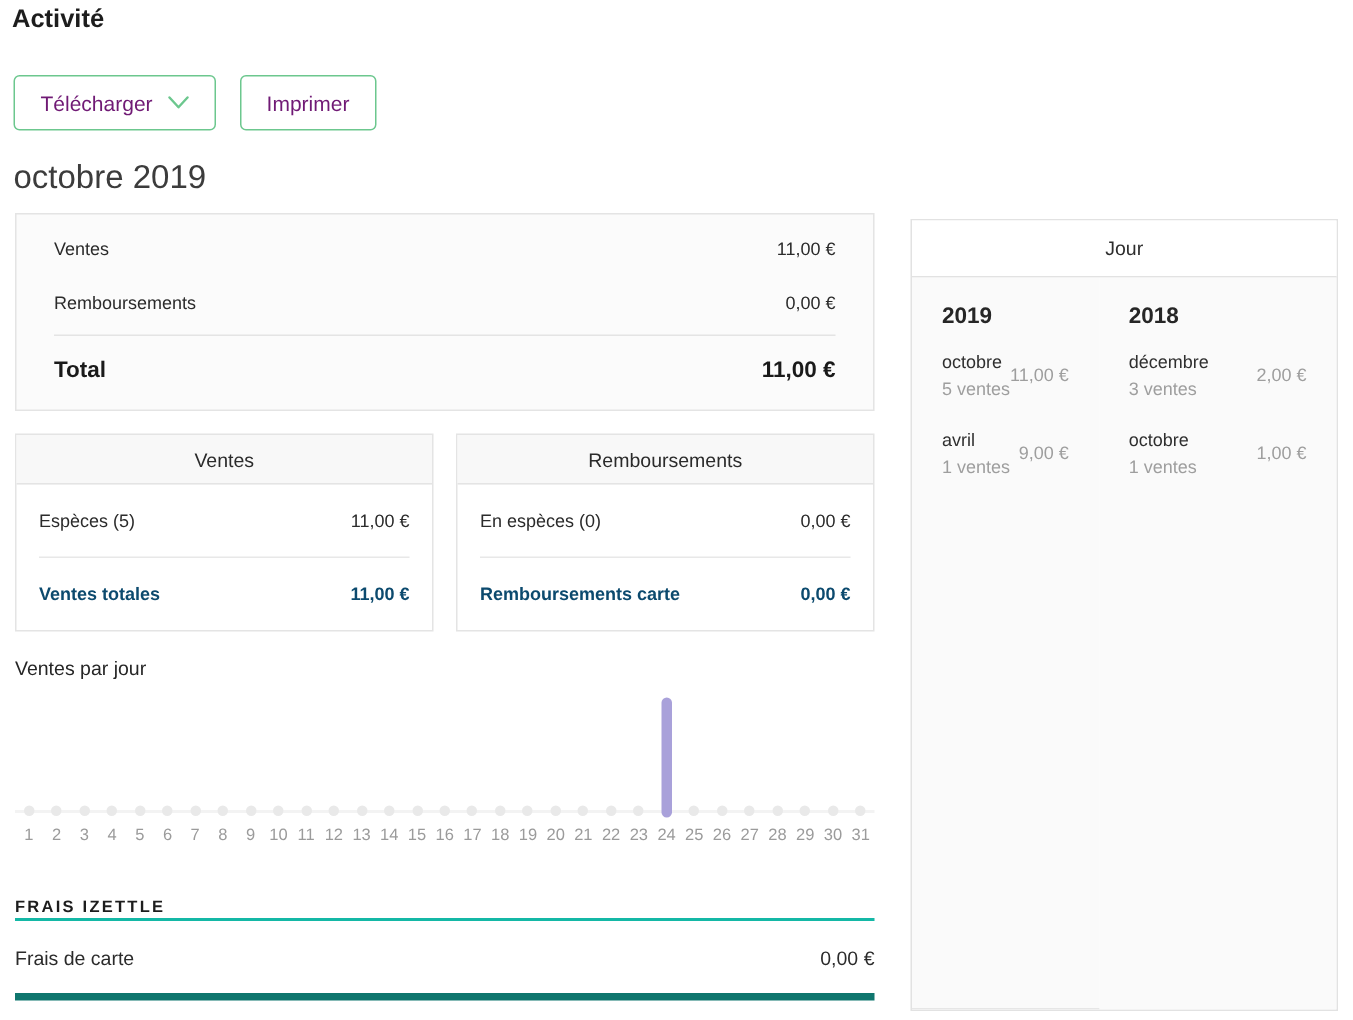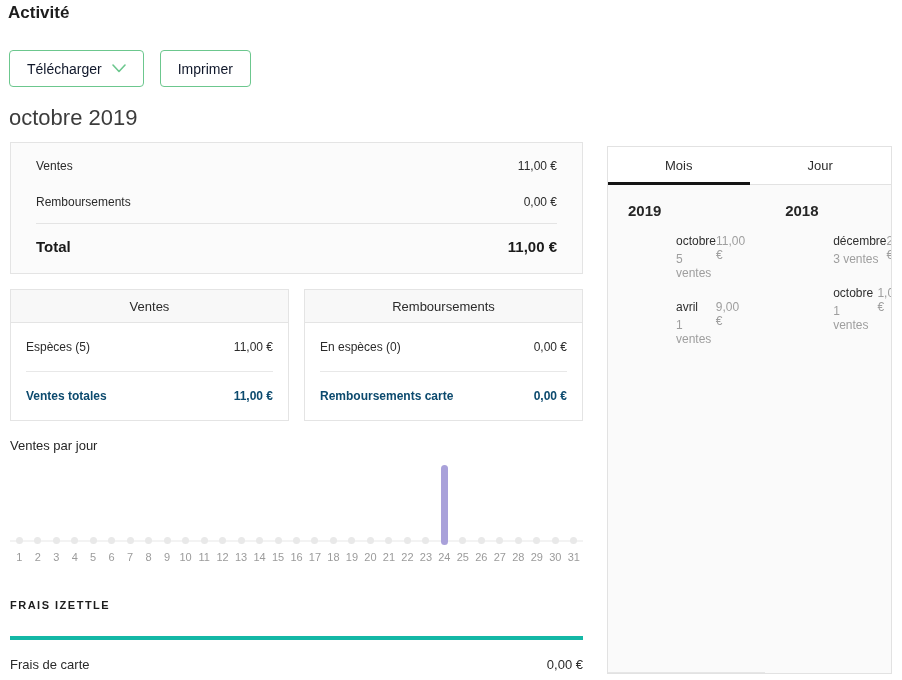--- a/index.html
+++ b/index.html
@@ -13,21 +13,21 @@
   #app { position: relative; width: 902px; height: 680px; }
 
   
   .page-title {
     position: absolute; left: 8px; top: 3px;
     font-size: 17px; font-weight: 700; color: #1d1d1d;
   }
   .toolbar { position: absolute; left: 9px; top: 50px; display: flex; gap: 16px; }
   .btn {
     height: 37px; border: 1px solid #6cc78e; border-radius: 4px;
-    background: #fff; color: #0f172a; font-size: 14px;
+    background: #fff; color: #701a75; font-size: 14px;
     padding: 0 17px; display: flex; align-items: center; gap: 10px;
     font-family: "Liberation Sans", sans-serif; cursor: pointer;
   }
   .btn svg { display: block; }
 
   .period-title {
     position: absolute; left: 9px; top: 105px;
     font-size: 22px; font-weight: 400; color: #3c3c3c;
   }
 
@@ -79,21 +79,21 @@
   }
   .day-dot { width: 7px; height: 7px; border-radius: 50%; background: #e9e9e9; margin-bottom: 1px; }
   .day-bar { width: 7px; border-radius: 4px; background: #a9a1da; }
   .chart-labels { display: flex; margin-top: 6px; }
   .day-label { flex: 1; text-align: center; font-size: 11px; color: #9b9b9b; }
 
   
   .fees { margin-top: 36px; }
   .fees-heading {
     font-size: 11px; font-weight: 700; letter-spacing: 1.5px;
-    color: #1d1d1d; padding-bottom: 25px; border-bottom: 4px solid #14b8a6;
+    color: #1d1d1d; padding-bottom: 1px; border-bottom: 2px solid #14b8a6;
   }
   .fees-row {
     display: flex; justify-content: space-between; align-items: center;
     font-size: 13px; padding: 17px 0 16px; border-bottom: 5px solid #0f766e;
     color: #2b2b2b;
   }
 
   
   .sidebar {
     position: absolute; left: 607px; top: 146px; width: 285px; height: 528px;
@@ -110,22 +110,22 @@
     content: ""; position: absolute; left: 0; right: 0; bottom: -1px;
     height: 3px; background: #141414;
   }
   .sidebar-body { flex: 1; display: flex; flex-direction: row; overflow: hidden; }
   .year-section { background: #fafafa; padding: 0 20px; }
   .year-section.first { border-bottom: 1px solid #e6e6e6; padding-bottom: 8px; }
   .section-gap { height: 8px; background: #fff; flex-shrink: 0; }
   .year-section.last { flex: 1; }
   .year-heading { font-size: 15px; font-weight: 700; color: #262626; padding: 17px 0 5px; }
   .month-row {
-    display: flex; justify-content: space-between; align-items: flex-start;
-    padding: 10px 0; cursor: pointer; margin-left: 48px;
+    display: flex; justify-content: space-between; align-items: center;
+    padding: 10px 0; cursor: pointer;
   }
   .month-name { font-size: 12px; color: #2f2f2f; margin-bottom: 4px; }
   .month-count { font-size: 12px; color: #9e9e9e; }
   .month-amount { font-size: 12px; color: #9e9e9e; }
 </style>
 </head>
 <body>
 
 <div id="app">
 
@@ -335,21 +335,20 @@
       <div class="fees-row">
         <span>Frais de carte</span>
         <span>0,00 €</span>
       </div>
     </section>
 
   </div>
 
   <aside class="sidebar">
     <div class="tabbar">
-      <div class="tab active">Mois</div>
       <div class="tab">Jour</div>
     </div>
     <div class="sidebar-body">
 
       <div class="year-section first">
         <div class="year-heading">2019</div>
         <div class="month-row">
           <div>
             <div class="month-name">octobre</div>
             <div class="month-count">5 ventes</div>

